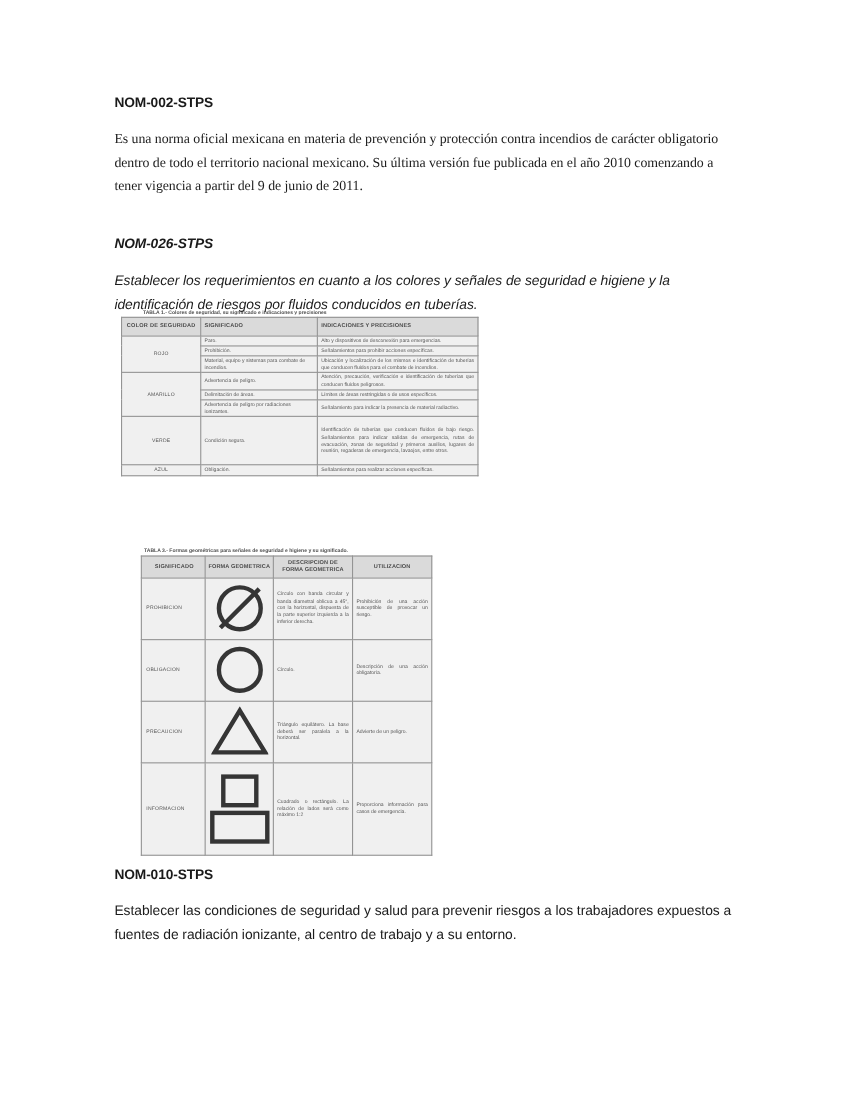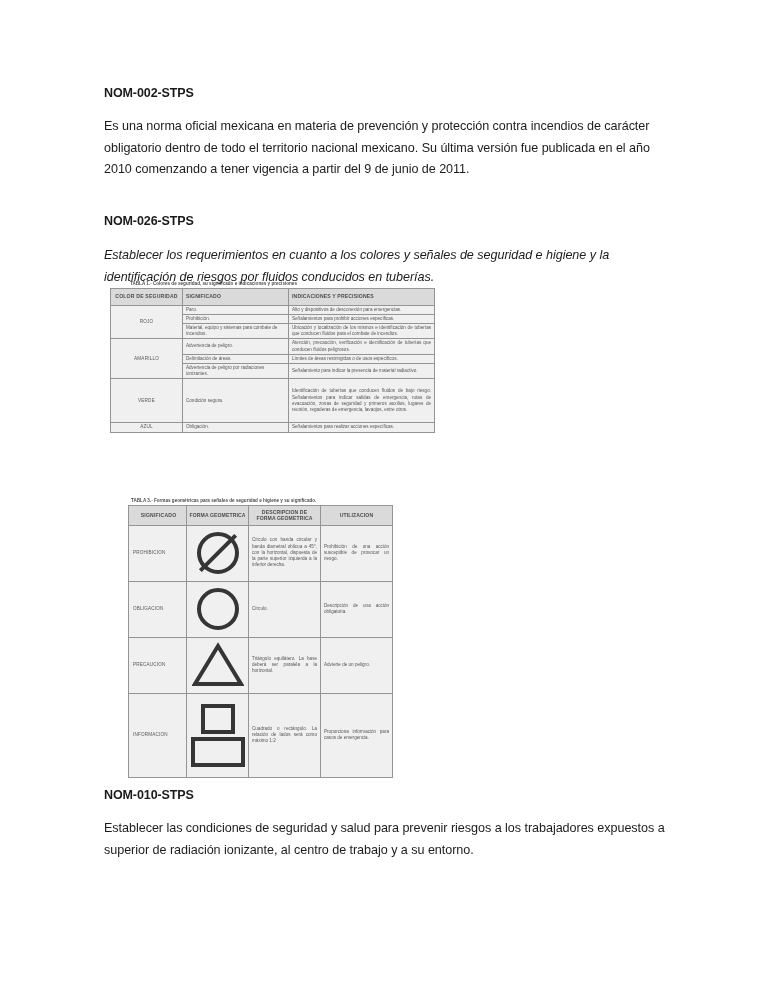--- a/index.html
+++ b/index.html
@@ -30,22 +30,22 @@
     left: 104px;
     width: 566px;
     font-size: 12.6px;
     line-height: 21.5px;
     color: #1c1c1c;
     letter-spacing: -0.05px;
     text-align: left;
   }
 
   #heading-002 { top: 86px; }
-  #para-002    { top: 116px; }
-  #heading-026 { top: 214px; }
+  #para-002    { top: 116px; font-family: Liberation Serif, serif; }
+  #heading-026 { top: 214px; font-style: italic; }
   #para-026    { top: 245px; font-style: italic; }
   #heading-012 { top: 788px; }
   #para-012    { top: 818px; }
 
   
   .scan {
     position: absolute;
     filter: grayscale(1) contrast(0.82) brightness(1.03) blur(0.22px);
     opacity: 0.93;
   }
@@ -253,15 +253,15 @@
             </div>
           </td>
           <td class="c-desc">Cuadrado o rectángulo. La relación de lados será como máximo 1:2</td>
           <td class="c-util">Proporciona información para casos de emergencia.</td>
         </tr>
       </tbody>
     </table>
   </div>
 
   <div class="section-heading" id="heading-012">NOM-010-STPS</div>
-  <div class="body-text" id="para-012">Establecer las condiciones de seguridad y salud para prevenir riesgos a los trabajadores expuestos a superior de radiación ionizante, al centro de trabajo y a su entorno.</div>
+  <div class="body-text" id="para-012">Establecer las condiciones de seguridad y salud para prevenir riesgos a los trabajadores expuestos a fuentes de radiación ionizante, al centro de trabajo y a su entorno.</div>
 
 </div>
 
 </body></html>

